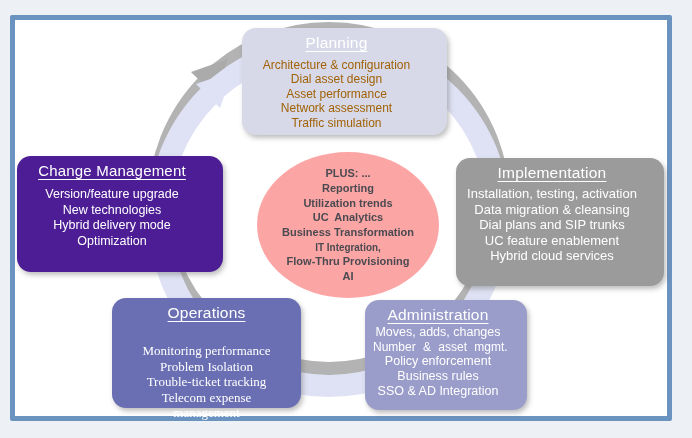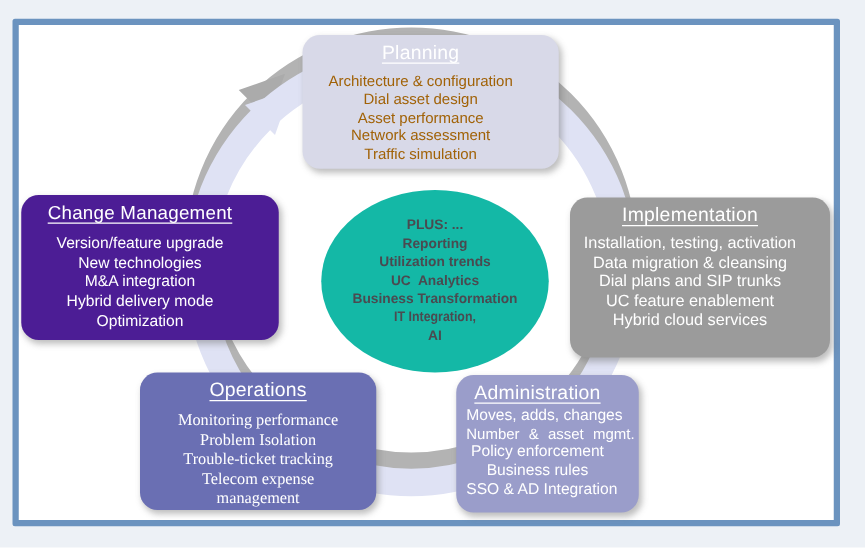--- a/index.html
+++ b/index.html
@@ -34,37 +34,37 @@
   .box .items{line-height:1.2;}
   .box .items div{white-space:nowrap;}
 
   .box.planning{left:242px;top:28px;width:205px;height:107px;background:#d8d9e8;}
   .box.planning .items{color:#a16207;font-size:12px;}
   .box.planning .title{margin-bottom:6px;}
 
   .box.implementation{left:456px;top:158px;width:208px;height:128px;background:#9b9b9b;}
   .box.implementation .items{font-size:13px;}
 
-  .box.administration{left:365px;top:300px;width:146px;height:110px;background:#9a9dca;}
+  .box.administration{left:365px;top:300px;width:162px;height:110px;background:#9a9dca;}
   .box.administration .items{font-size:12.5px;}
   .box.administration .title{margin-bottom:1px;}
   .box.administration .items div:nth-child(2){word-spacing:4px;font-size:12px;}
 
   .box.operations{left:112px;top:298px;width:189px;height:110px;background:#6a6fb3;padding-left:22px;padding-right:22px;}
   .box.operations .items{font-size:13px;font-family:Liberation Serif, serif;}
   .box.operations .items div{white-space:normal;}
-  .box.operations .title{margin-bottom:6px;}
+  .box.operations .title{margin-bottom:21px;}
 
   .box.change{left:17px;top:156px;width:206px;height:116px;background:#4c1d95;}
   .box.change .items{font-size:12.5px;line-height:1.25;}
   .box.change .title{font-size:15px;margin-bottom:8px;}
 
   .ellipse{
     position:absolute;z-index:3;left:257px;top:152px;width:182px;height:146px;
-    background:#14b8a6;border-radius:50%;
+    background:#fca5a5;border-radius:50%;
     display:flex;align-items:center;justify-content:center;text-align:center;
   }
   .ellipse .items{
     font-weight:bold;color:#4a4a50;font-size:11px;line-height:1.34;
   }
   .ellipse .items div{white-space:pre;}
   .ellipse .items div:nth-child(6){transform:scaleX(.9);}
 </style>
 </head>
 <body>
@@ -120,30 +120,30 @@
         <div>Trouble-ticket tracking</div>
         <div>Telecom expense management</div>
       </div>
   </div>
 
   <div class="box change">
     <span class="title">Change Management</span>
     <div class="items">
         <div>Version/feature upgrade</div>
         <div>New technologies</div>
-        <div>M&amp;A integration</div>
         <div>Hybrid delivery mode</div>
         <div>Optimization</div>
       </div>
   </div>
 
   <div class="ellipse">
     <div class="items">
         <div>PLUS: ...</div>
         <div>Reporting</div>
         <div>Utilization trends</div>
         <div>UC  Analytics</div>
         <div>Business Transformation</div>
         <div>IT Integration,</div>
+        <div>Flow-Thru Provisioning</div>
         <div>AI</div>
       </div>
   </div>
 </div>
 
 </body></html>

